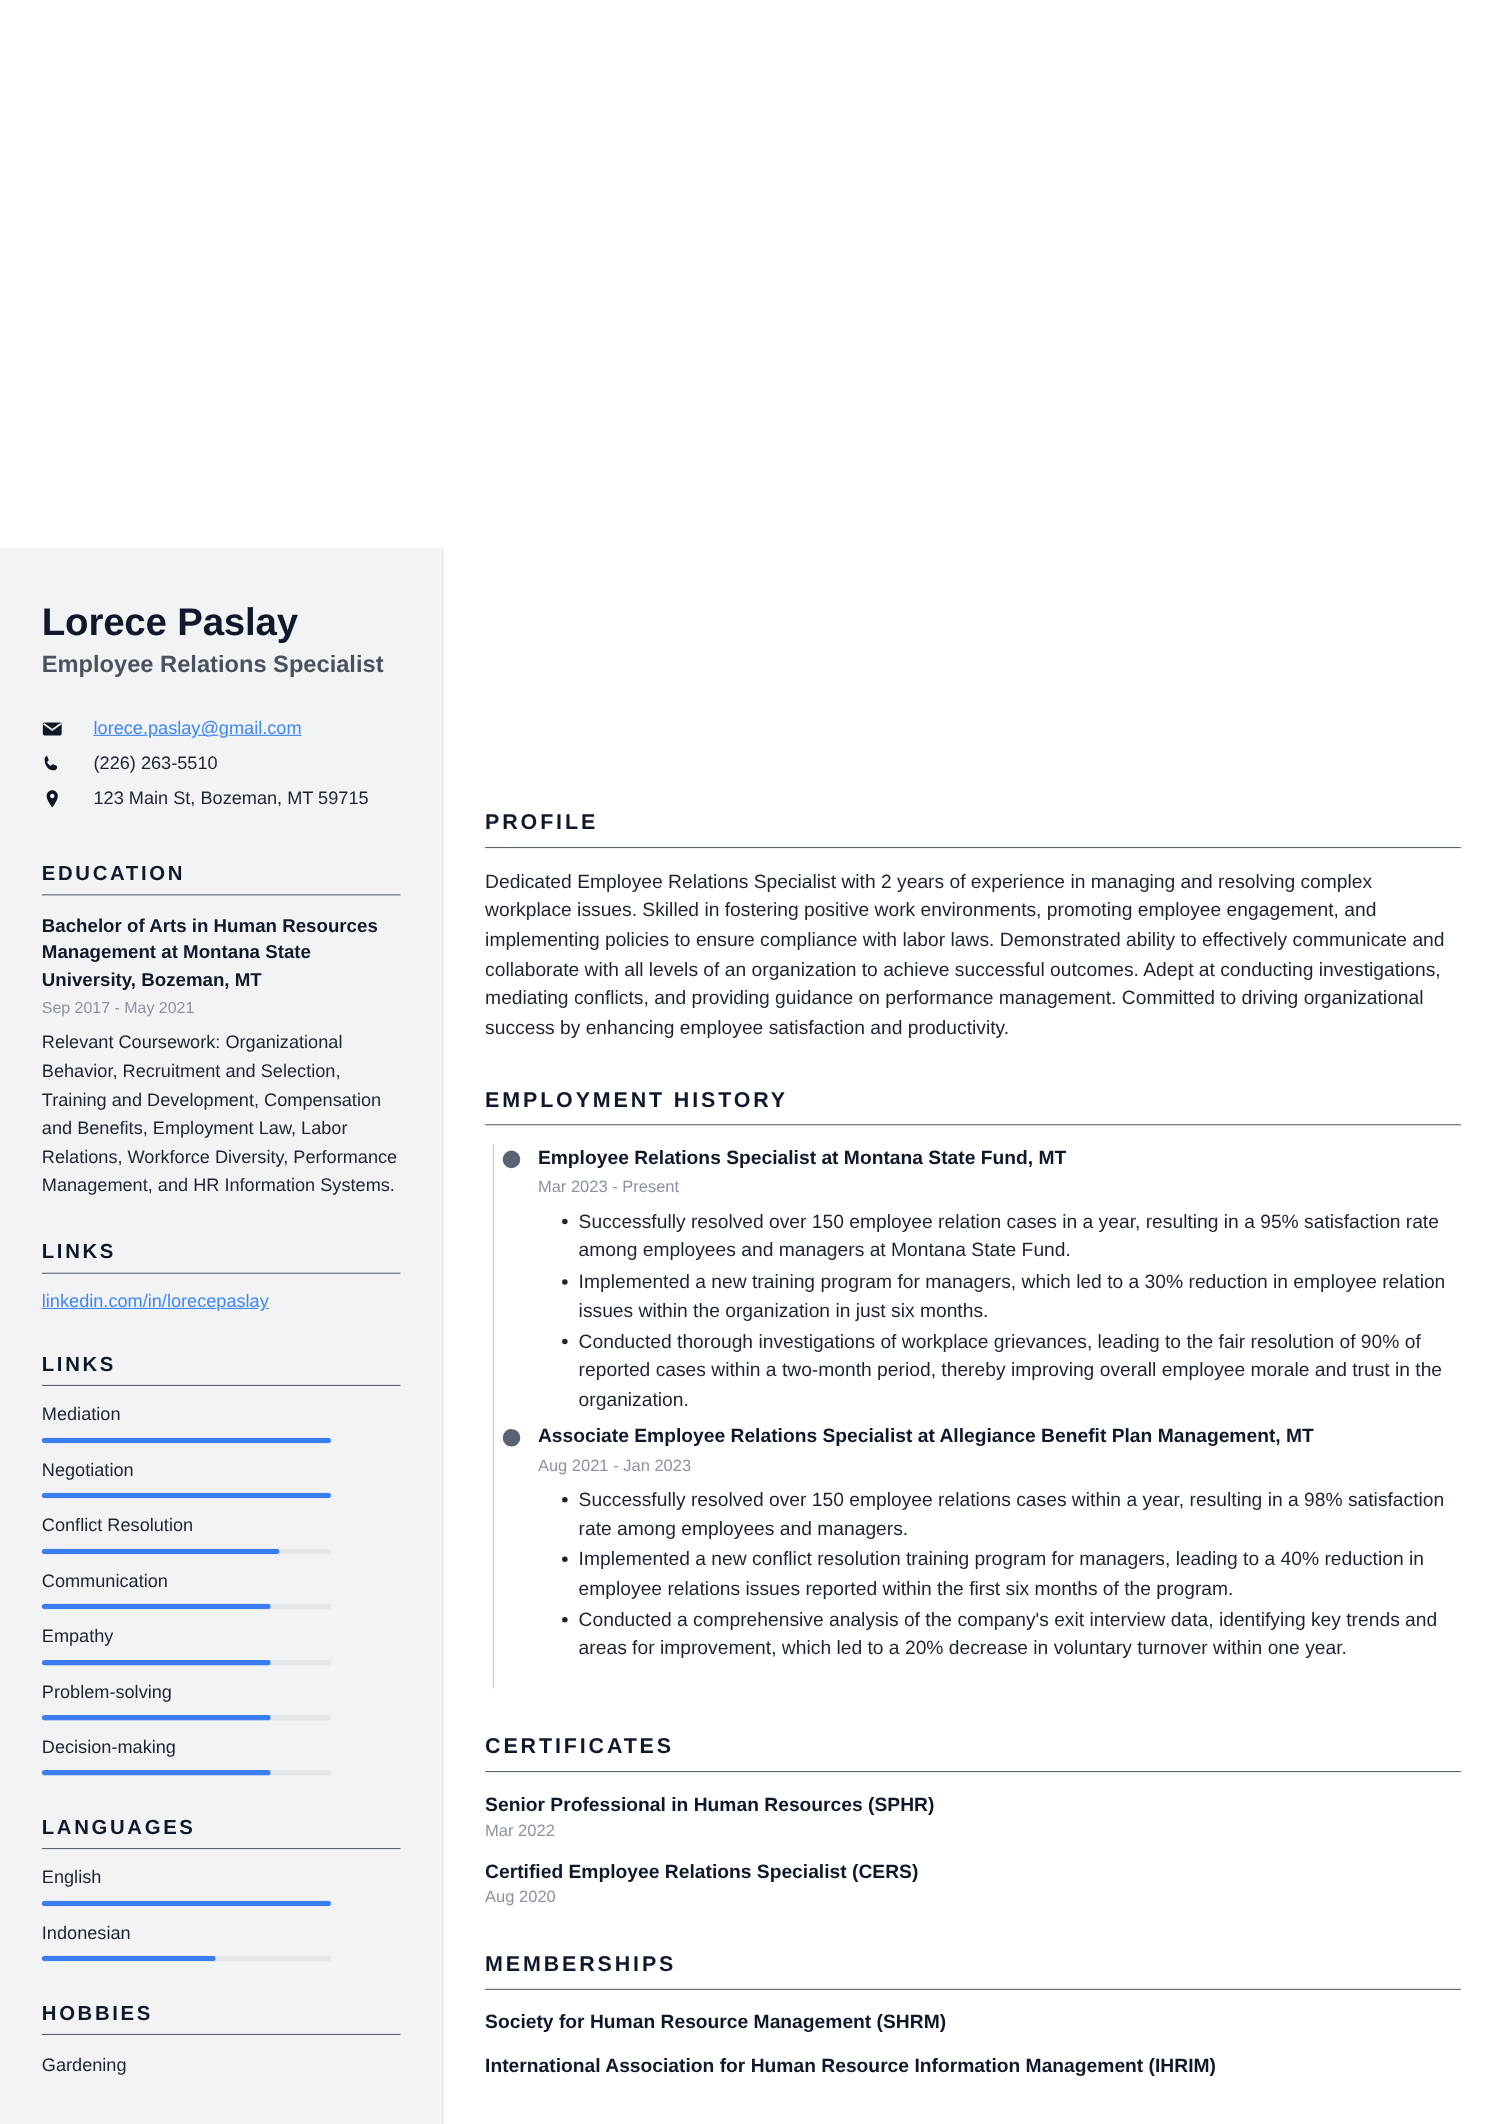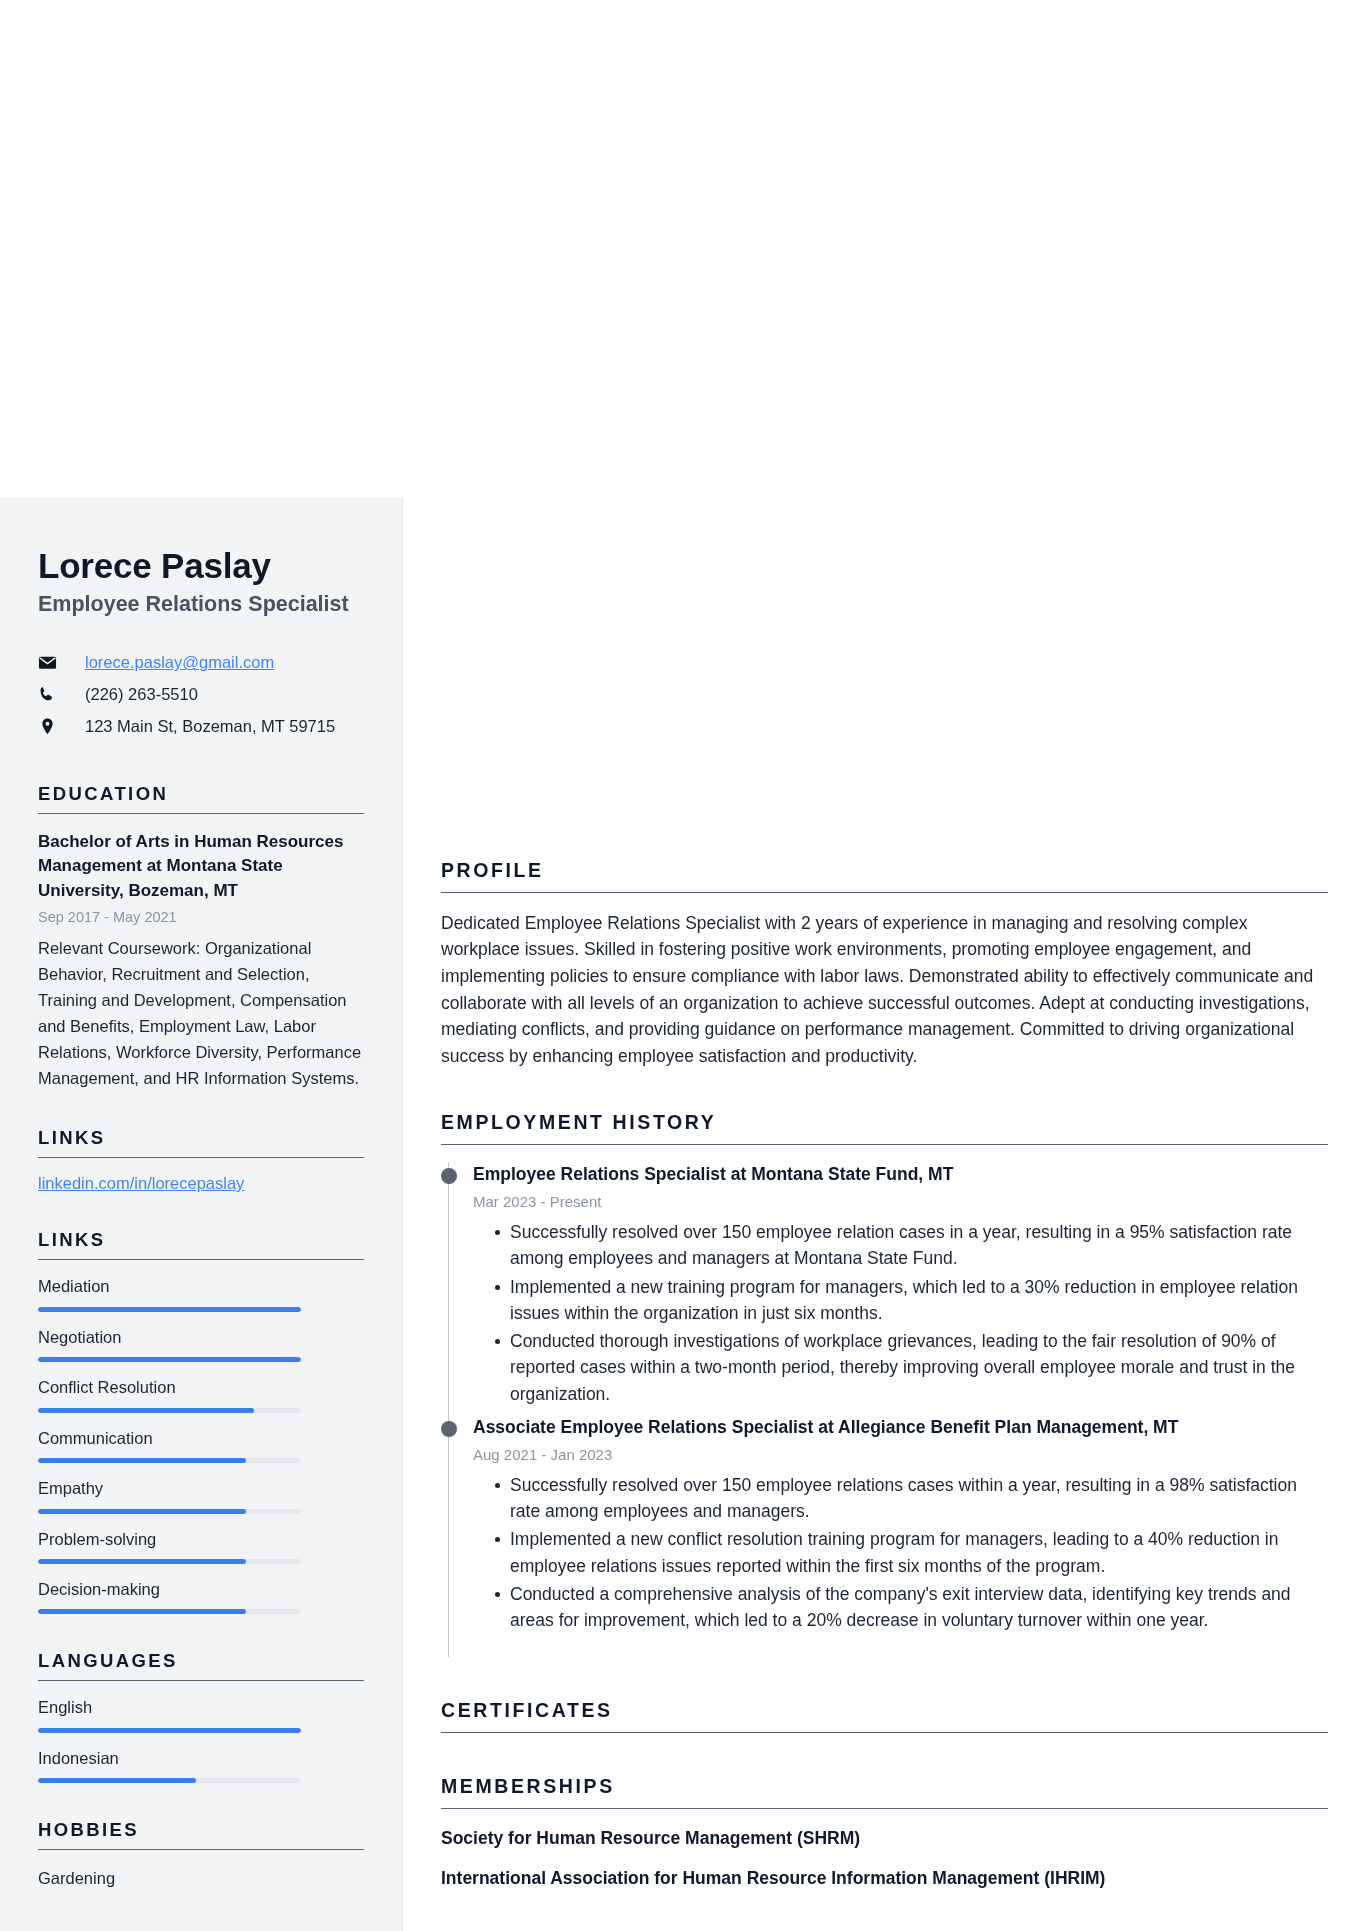--- a/index.html
+++ b/index.html
@@ -147,21 +147,21 @@
   }
   .profile-text {
     font-size: 17.5px;
     color: #1c2433;
     line-height: 1.52;
   }
 
   .timeline {
     position: relative;
     border-left: 1.5px solid #c4c8d0;
-    padding-left: 0;
+    padding-left: 16px;
     margin-left: 7px;
   }
   .job {
     position: relative;
     padding-left: 24px;
     padding-bottom: 6px;
   }
   .job:last-child { padding-bottom: 22px; }
   .job .dot {
     position: absolute;
@@ -384,20 +384,30 @@
               <li>Successfully resolved over 150 employee relations cases within a year, resulting in a 98% satisfaction rate among employees and managers.</li>
               <li>Implemented a new conflict resolution training program for managers, leading to a 40% reduction in employee relations issues reported within the first six months of the program.</li>
               <li>Conducted a comprehensive analysis of the company's exit interview data, identifying key trends and areas for improvement, which led to a 20% decrease in voluntary turnover within one year.</li>
             </ul>
           </div>
         </div>
     </section>
 
     <section class="main-sec">
       <div class="main-head">CERTIFICATES</div>
+      <div id="certs-list">
+          <div class="cert-item">
+            <div class="cert-title">Senior Professional in Human Resources (SPHR)</div>
+            <div class="cert-date">Mar 2022</div>
+          </div>
+          <div class="cert-item">
+            <div class="cert-title">Certified Employee Relations Specialist (CERS)</div>
+            <div class="cert-date">Aug 2020</div>
+          </div>
+        </div>
     </section>
 
     <section class="main-sec">
       <div class="main-head">MEMBERSHIPS</div>
       <div id="members-list">
           <div class="member-item">Society for Human Resource Management (SHRM)</div>
           <div class="member-item">International Association for Human Resource Information Management (IHRIM)</div>
         </div>
     </section>
 

